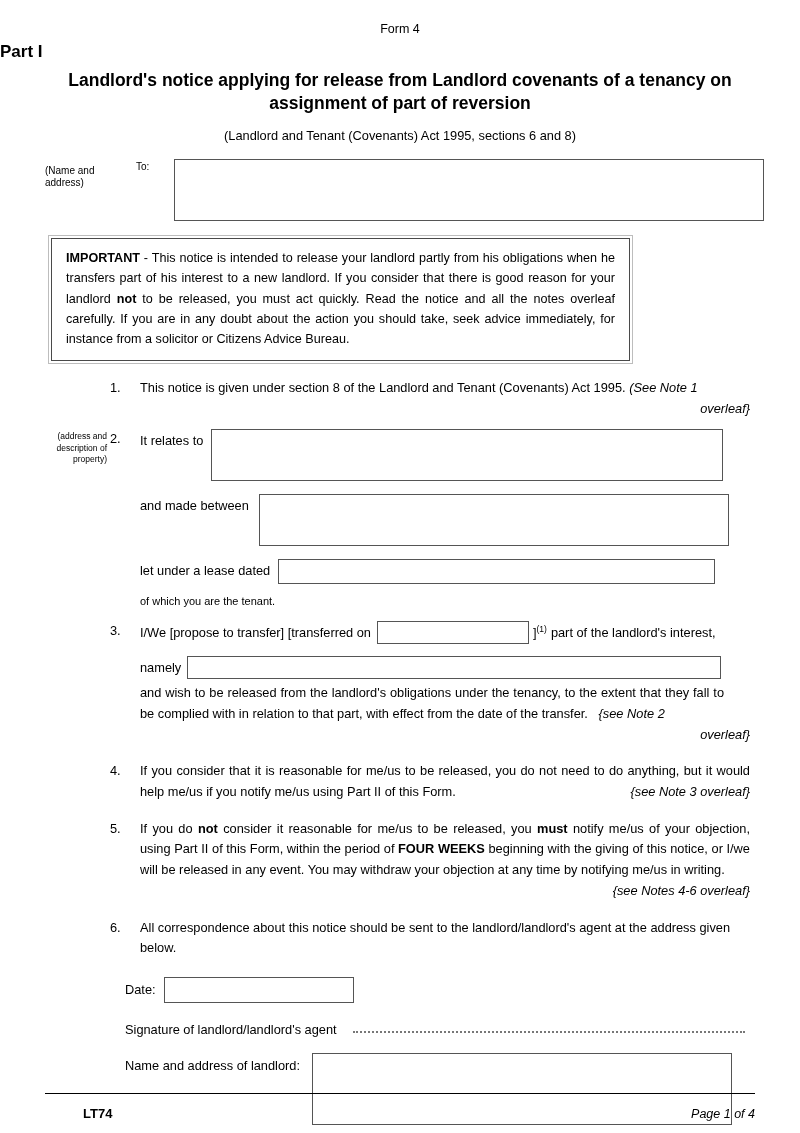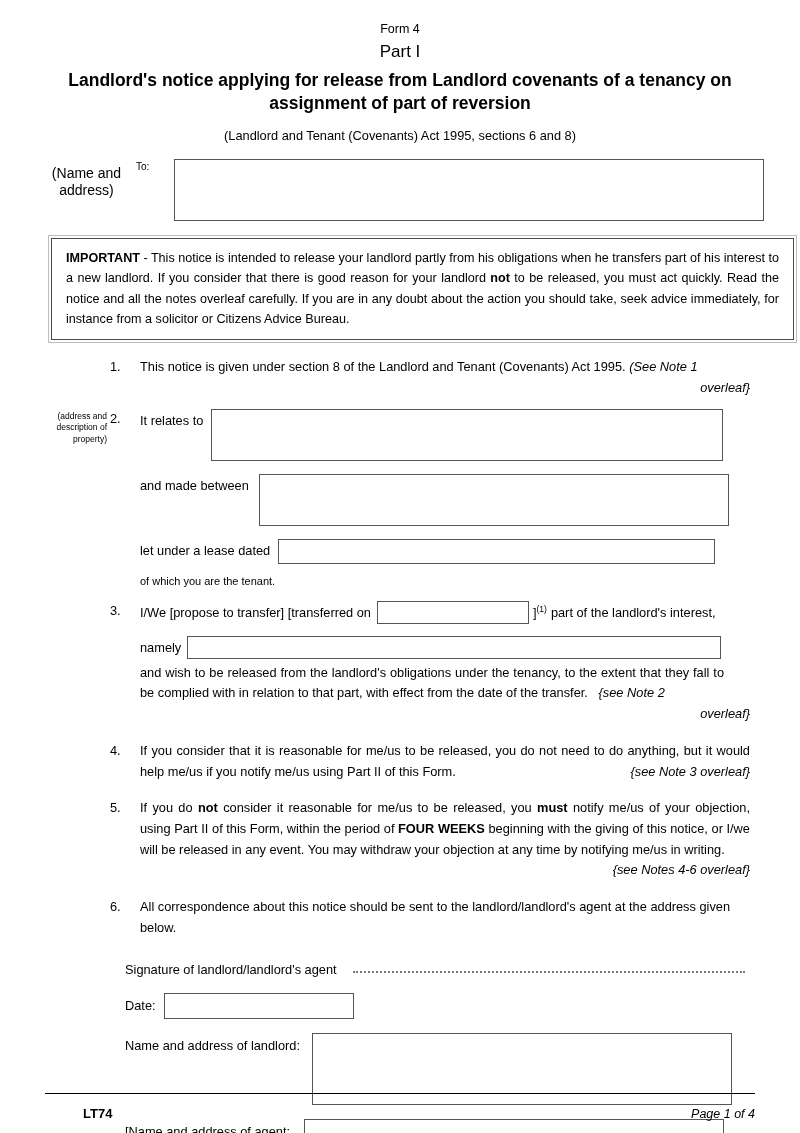--- a/index.html
+++ b/index.html
@@ -23,23 +23,23 @@
   }
 
   
   .form-no {
     text-align: center;
     font-size: 12.5px;
     margin-top: 22px;
     line-height: 1.2;
   }
   .part-label {
-    text-align: center;
+    text-align: left;
     font-size: 17px;
-    font-weight: normal;
+    font-weight: bold;
     margin-top: 5px;
     line-height: 1.2;
   }
   .main-title {
     text-align: center;
     font-size: 17.5px;
     font-weight: bold;
     line-height: 1.32;
     margin-top: 7px;
     padding: 0 45px;
@@ -53,23 +53,23 @@
 
   
   .to-row {
     position: relative;
     margin-top: 16px;
     padding-left: 45px;
     display: flex;
     align-items: flex-start;
   }
   .margin-note {
-    font-size: 14px;
+    font-size: 10px;
     line-height: 1.25;
-    text-align: center;
+    text-align: left;
     color: #000;
   }
   .to-note {
     width: 83px;
     padding-top: 6px;
   }
   .to-label {
     font-size: 10px;
     width: 38px;
     padding-left: 8px;
@@ -81,21 +81,21 @@
     box-sizing: border-box;
   }
   .to-box {
     width: 590px;
     height: 62px;
   }
 
   
   .important-wrap {
     margin: 14px 0 0 48px;
-    width: 749px;
+    width: 585px;
     border: 1px solid #bdbdbd;
     padding: 2px;
     box-sizing: border-box;
     background: #fff;
   }
   .important-inner {
     border: 1px solid #4a4a4a;
     padding: 9px 14px 10px 14px;
     box-sizing: border-box;
   }
@@ -328,26 +328,26 @@
 
   <div class="clause" style="margin-top:16px;">
     <div class="clause-num">6.</div>
     <div class="clause-body">
       <p class="nojust">All correspondence about this notice should be sent to the landlord/landlord's agent at the address given below.</p>
     </div>
   </div>
 
   <div class="sig-block">
     <div class="sig-row">
+      <span class="sig-label">Date:</span>
+      <span class="fbox date-box"></span>
+    </div>
+    <div class="sig-row">
       <span class="sig-label">Signature of landlord/landlord's agent</span>
       <span class="dotted-line"></span>
-    </div>
-    <div class="sig-row">
-      <span class="sig-label">Date:</span>
-      <span class="fbox date-box"></span>
     </div>
     <div class="sig-row">
       <span class="sig-label">Name and address of landlord:</span>
       <span class="fbox addr-box-landlord"></span>
     </div>
     <div class="sig-row">
       <span class="sig-label">[Name and address of agent:</span>
       <span class="fbox addr-box-agent"></span>
       <span class="close-bracket">]</span>
     </div>

